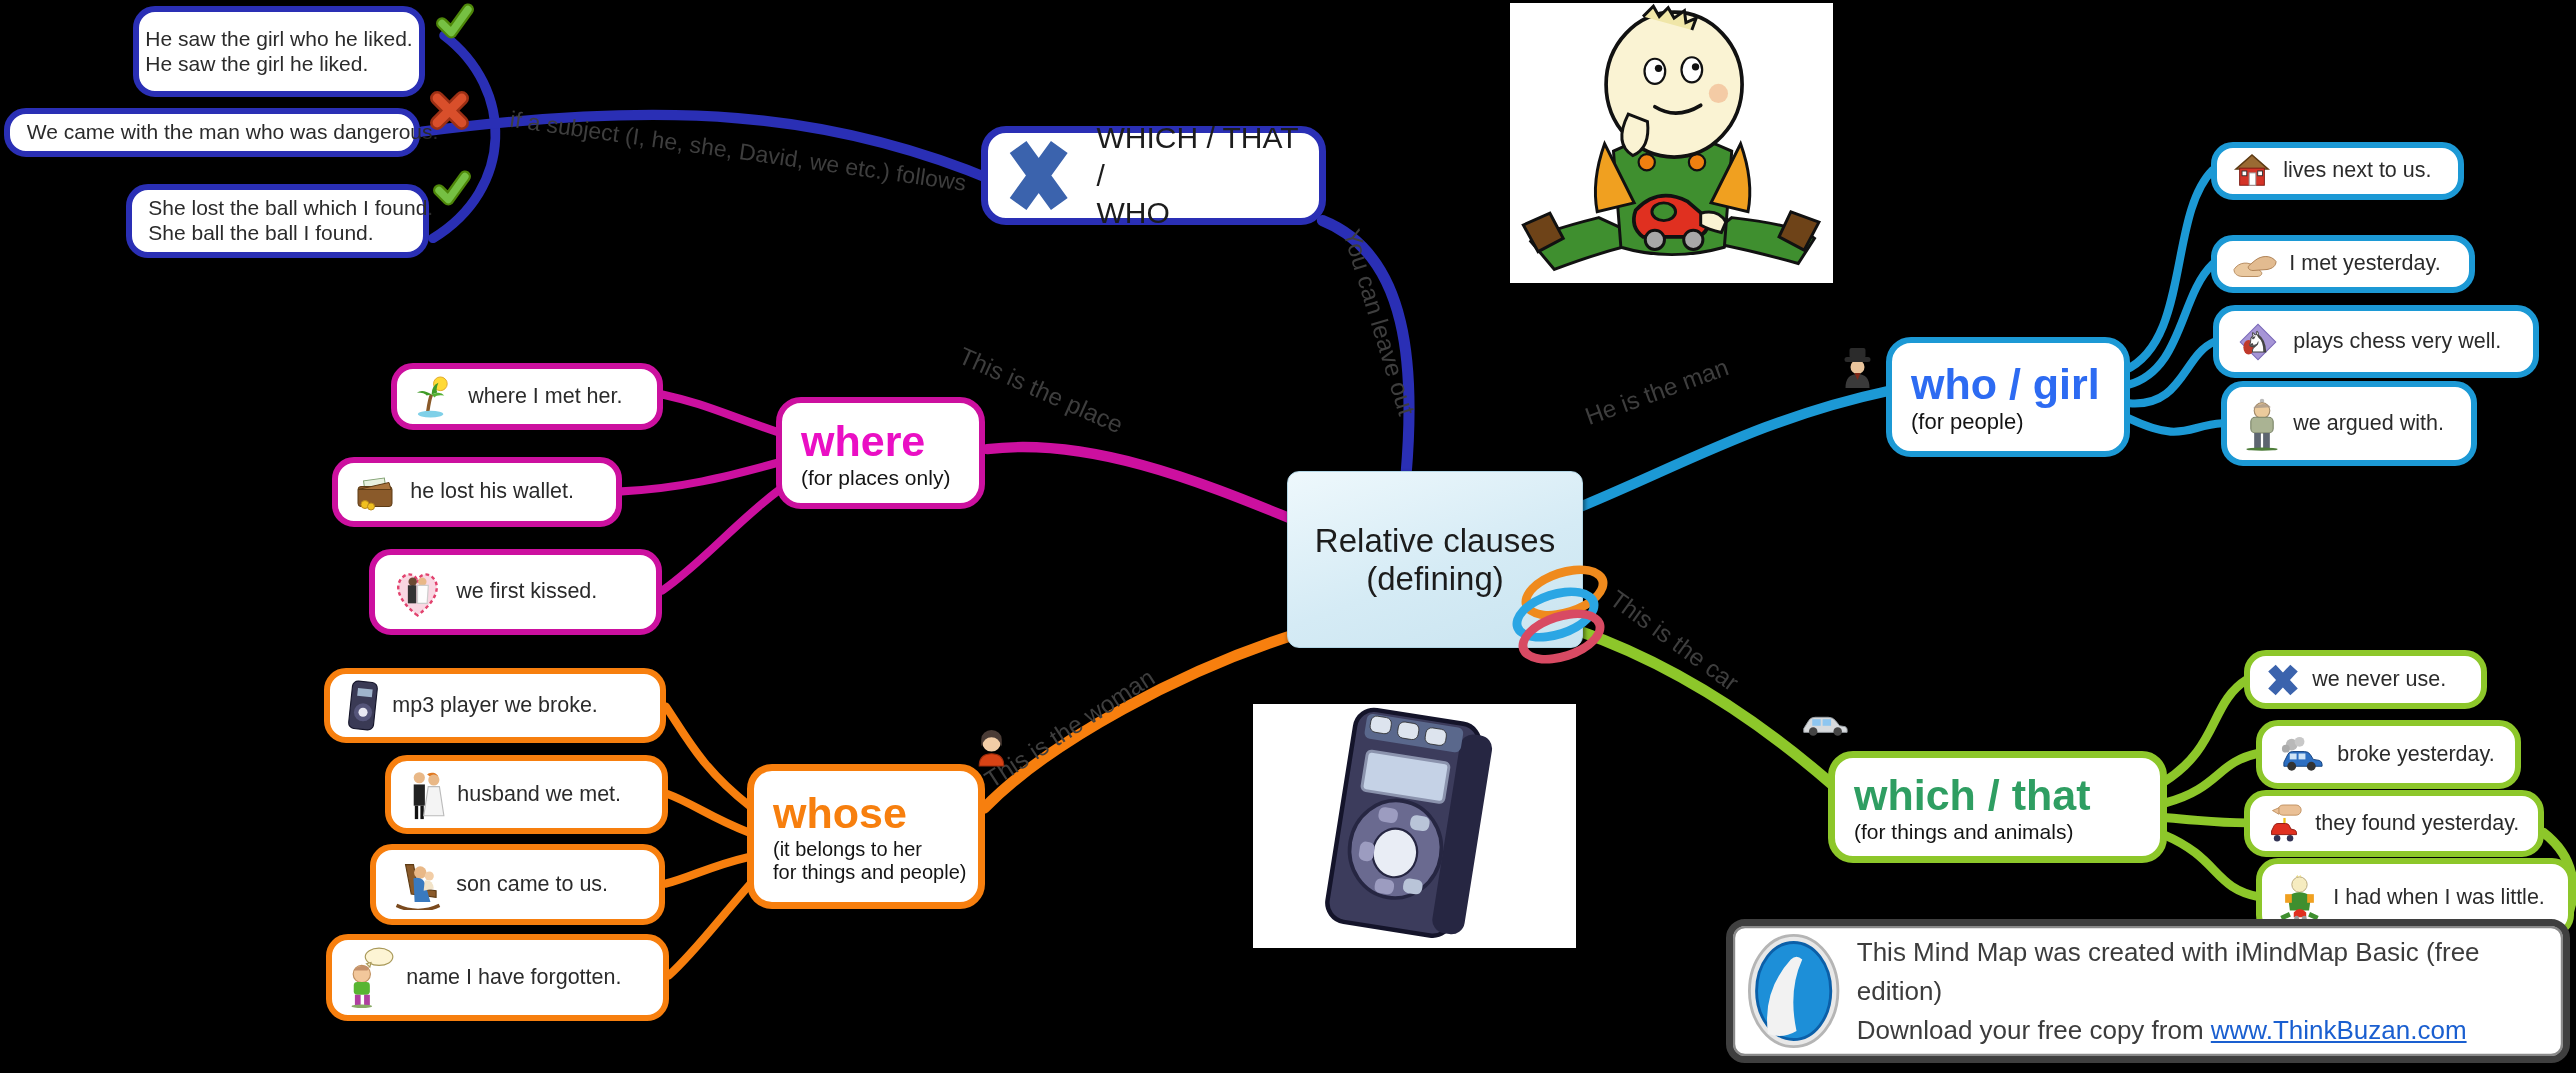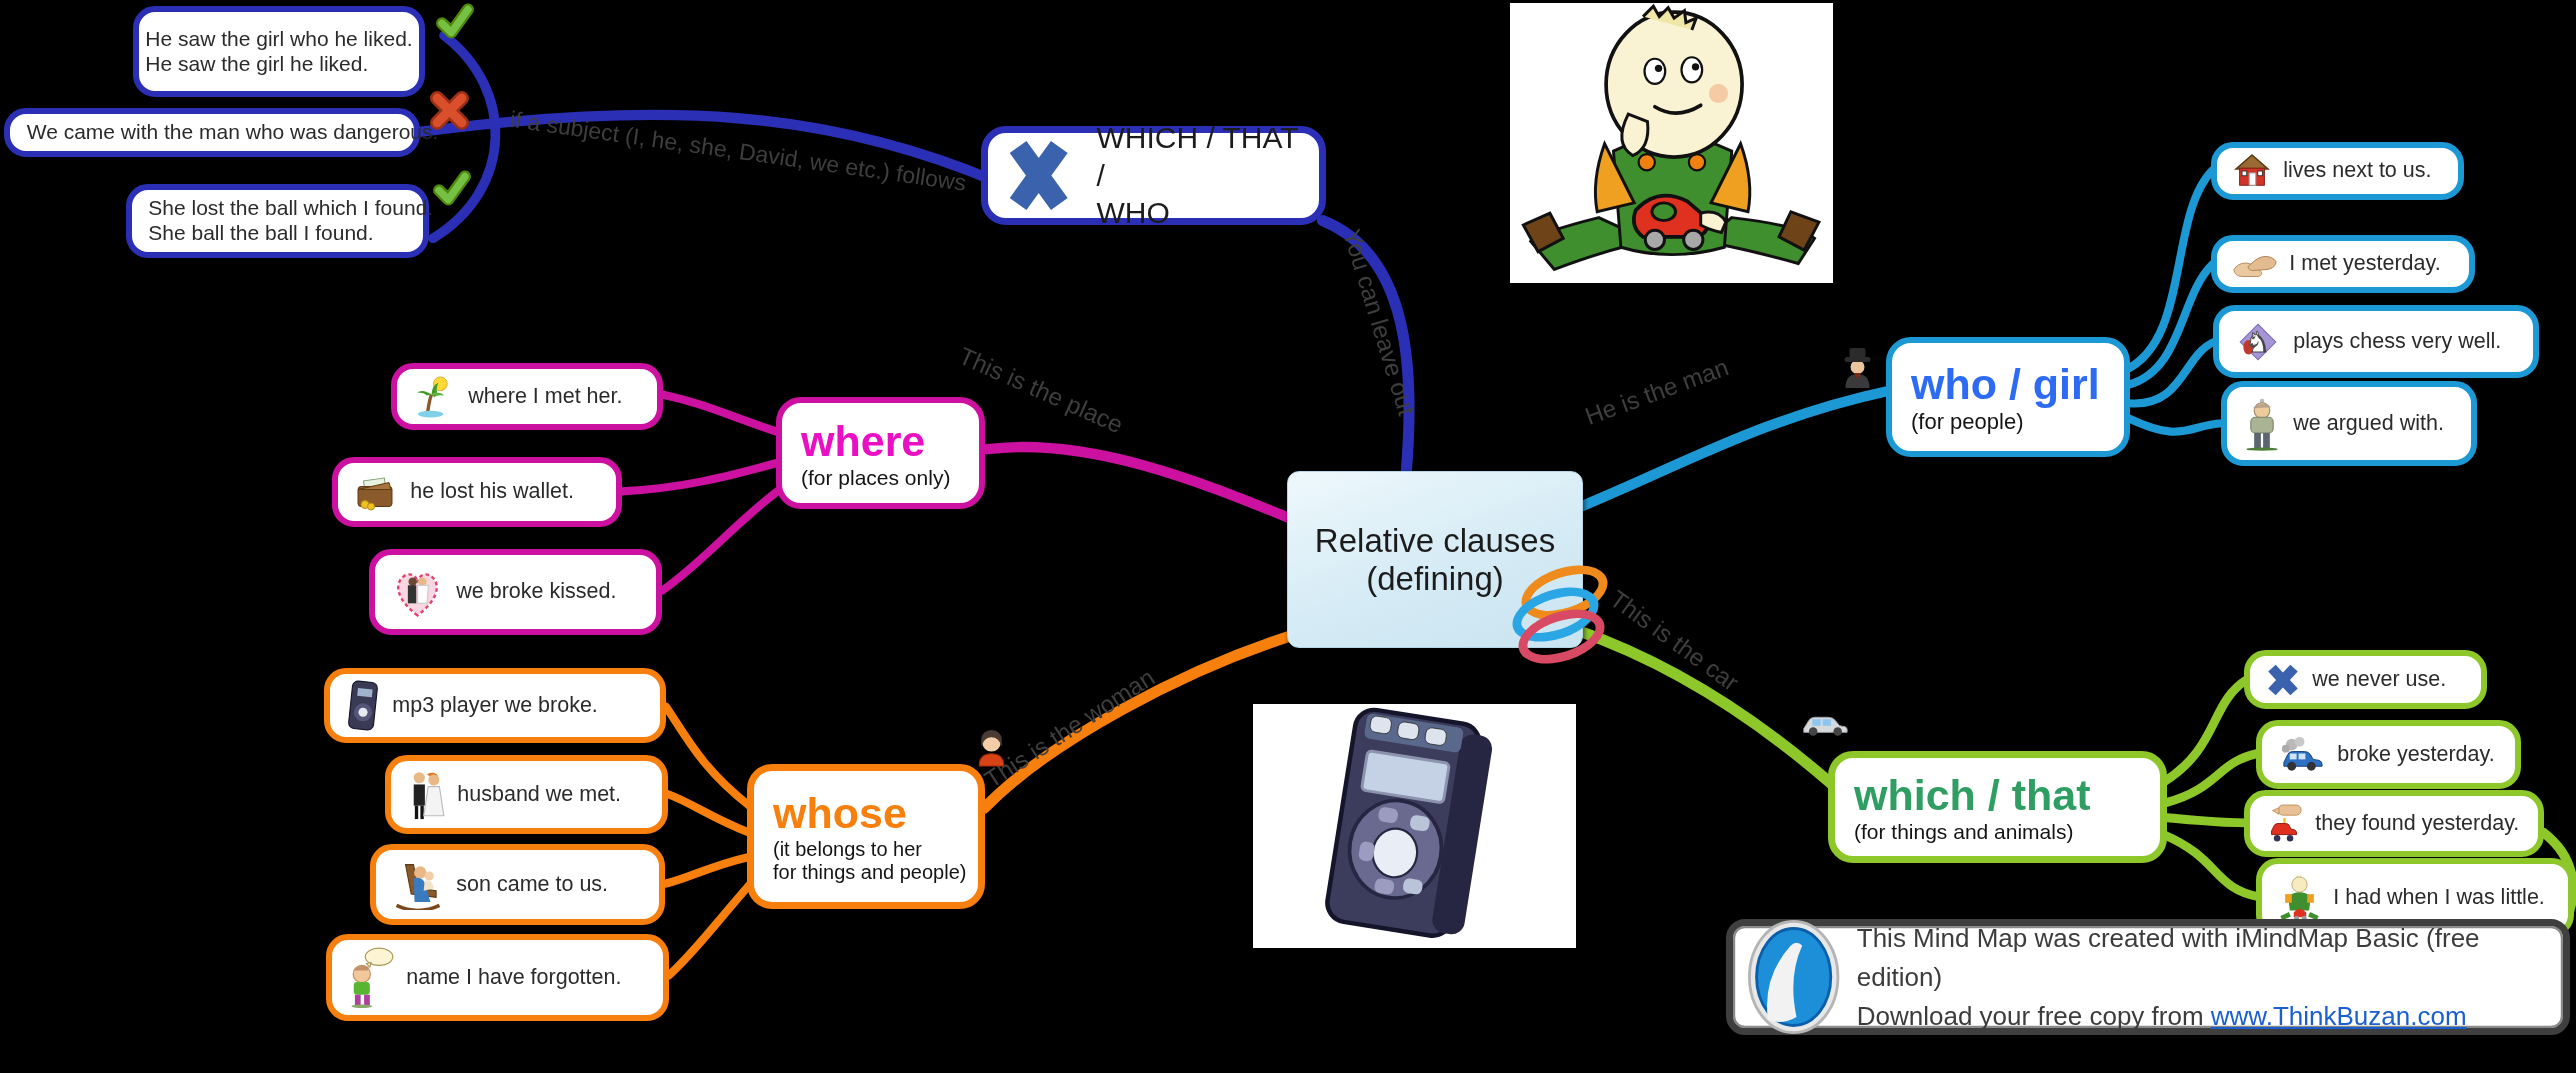--- a/index.html
+++ b/index.html
@@ -15,21 +15,21 @@
   .b-org{border:6px solid #f77f0e;}
   .b-grn{border:6px solid #8dc72a;}
   .node{position:absolute;background:#fff;border-radius:25px;box-sizing:border-box;z-index:2;
         padding:6px 19px;}
   .node .t1{font-weight:bold;white-space:nowrap;}
   .node .t2{color:#141414;white-space:nowrap;}
   .clabel{position:absolute;color:#3e3e3e;font-size:24.4px;white-space:nowrap;z-index:1;
           transform-origin:left top;}
   .mark{position:absolute;z-index:3;}
   .imgbox{position:absolute;background:#fff;z-index:2;}
-  .attr{position:absolute;left:1726px;top:919px;width:844px;height:116px;background:#fff;
+  .attr{position:absolute;left:1726px;top:919px;width:844px;height:144px;background:#fff;
         border:7.4px solid #3f3f3f;border-radius:19px;box-sizing:border-box;z-index:5;
         display:flex;align-items:center;gap:16px;padding:0 15px;
         box-shadow:0 0 0 2.2px #8a8a8a inset;}
   .attr .lines{font-size:26px;color:#3c3c3c;line-height:1.5;}
   .attr a{color:#1a5fd0;text-decoration:underline;}
   .rings{position:absolute;left:1511px;top:568px;width:89px;height:81px;z-index:4;}
   .ring{position:absolute;width:71px;height:31px;border-radius:50%;transform:rotate(-18deg);}
 </style>
 </head>
 <body>
@@ -216,21 +216,21 @@
   </div>
 
   <div class="ex b-mag" style="left:369px;top:549px;width:293px;height:86px;">
     <svg width="53" height="53" viewBox="0 0 44 44">
       <path d="M22,41 C6,29 2,16 10,9 C16,4 22,9 22,14 C22,9 28,4 34,9 C42,16 38,29 22,41 Z" fill="#f9d7e2" stroke="#e2426e" stroke-width="2" stroke-dasharray="3 2.5"></path>
       <circle cx="18" cy="13" r="3.5" fill="#6b4a33"></circle>
       <circle cx="26" cy="13" r="3.5" fill="#e9b887"></circle>
       <rect x="14" y="16" width="7" height="15" fill="#333"></rect>
       <path d="M22,16 l9,0 l-1,15 l-8,0 z" fill="#fdfdfd" stroke="#ccc"></path>
     </svg>
-    <div class="txt">we broke kissed.</div>
+    <div class="txt">we first kissed.</div>
   </div>
 
   <svg class="mark" style="left:971px;top:727px;" width="41" height="41" viewBox="0 0 40 40">
     <circle cx="20" cy="15" r="9" fill="#f2cda6"></circle>
     <path d="M10,12 a10,9 0 0,1 20,0 l0,7 q-3,-9 -10,-9 q-7,0 -10,9 z" fill="#4a3b35"></path>
     <path d="M8,38 q0,-12 12,-12 q12,0 12,12 z" fill="#d84315" stroke="#9f2c0c"></path>
   </svg>
 
   <div class="node b-org" style="left:747px;top:764px;width:238px;height:145px;border-width:7.4px;
               display:flex;flex-direction:column;justify-content:center;">

